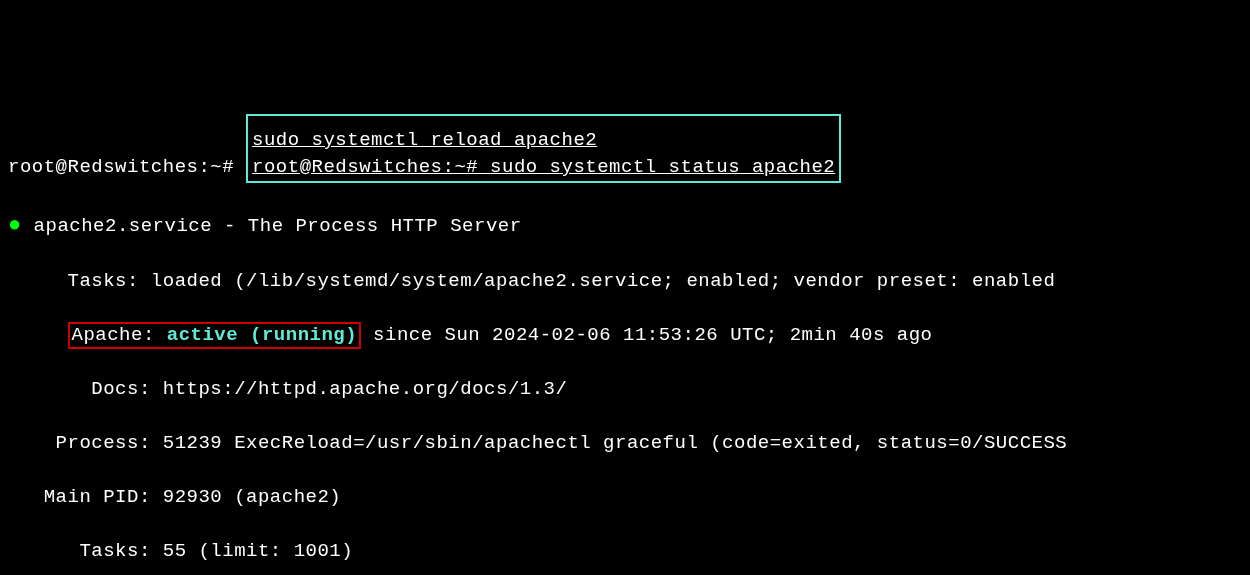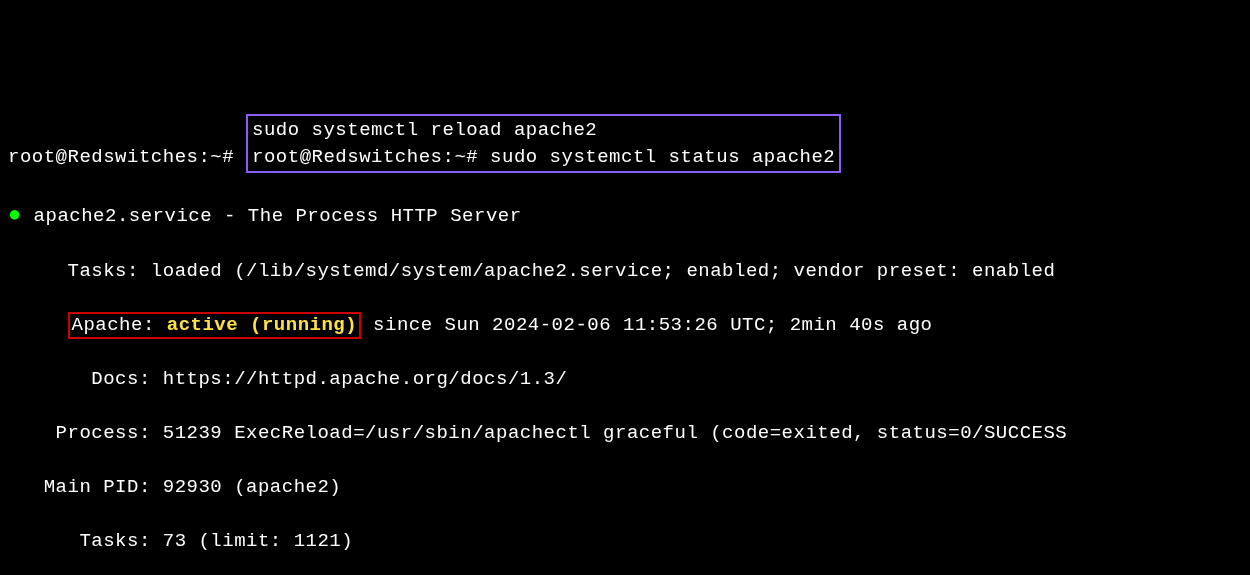--- a/index.html
+++ b/index.html
@@ -6,53 +6,54 @@
     background: #000000;
     color: #ffffff;
     font-family: "Consolas", "Courier New", monospace;
     font-size: 19px;
     margin: 0;
     padding: 6px 8px;
     white-space: pre;
     line-height: 1.42;
     letter-spacing: 0.5px;
   }
-  .green { color: #fde047; }
+  .green { color: #5eead4; }
   .bold { font-weight: bold; }
   .highlight-box {
     border: 2px solid #cc0000;
     padding: 0 2px;
     display: inline-block;
     line-height: 1.2;
   }
   .highlight-box-multi {
-    border: 2px solid #8b5cf6;
-    padding: 1px 4px 0px 4px;
+    border: 2px solid #5eead4;
+    padding: 11px 4px 0px 4px;
     display: inline-block;
+    text-decoration: underline;
   }
   .dot {
     color: #00ff00;
     font-size: 22px;
   }
   .line { display: block; }
 </style>
 </head>
 <body>
 
 
 
 <span class="line"><span>root@Redswitches:~# </span><span class="highlight-box-multi"><span>sudo systemctl reload apache2</span>
 <span>root@Redswitches:~# </span><span>sudo systemctl status apache2</span></span></span>
 <span class="line"><span class="dot">●</span><span> apache2.service - The Process HTTP Server</span></span>
 <span class="line">     Tasks: loaded (/lib/systemd/system/apache2.service; enabled; vendor preset: enabled</span>
 <span class="line"><span>     </span><span class="highlight-box"><span>Apache: </span><span class="green bold">active (running)</span></span><span> since Sun 2024-02-06 11:53:26 UTC; 2min 40s ago</span></span>
 <span class="line">       Docs: https://httpd.apache.org/docs/1.3/</span>
 <span class="line">    Process: 51239 ExecReload=/usr/sbin/apachectl graceful (code=exited, status=0/SUCCESS</span>
 <span class="line">   Main PID: 92930 (apache2)</span>
-<span class="line">      Tasks: 73 (limit: 1121)</span>
+<span class="line">      Tasks: 55 (limit: 1001)</span>
 
 
 
 
 
 
 
 
 
 

